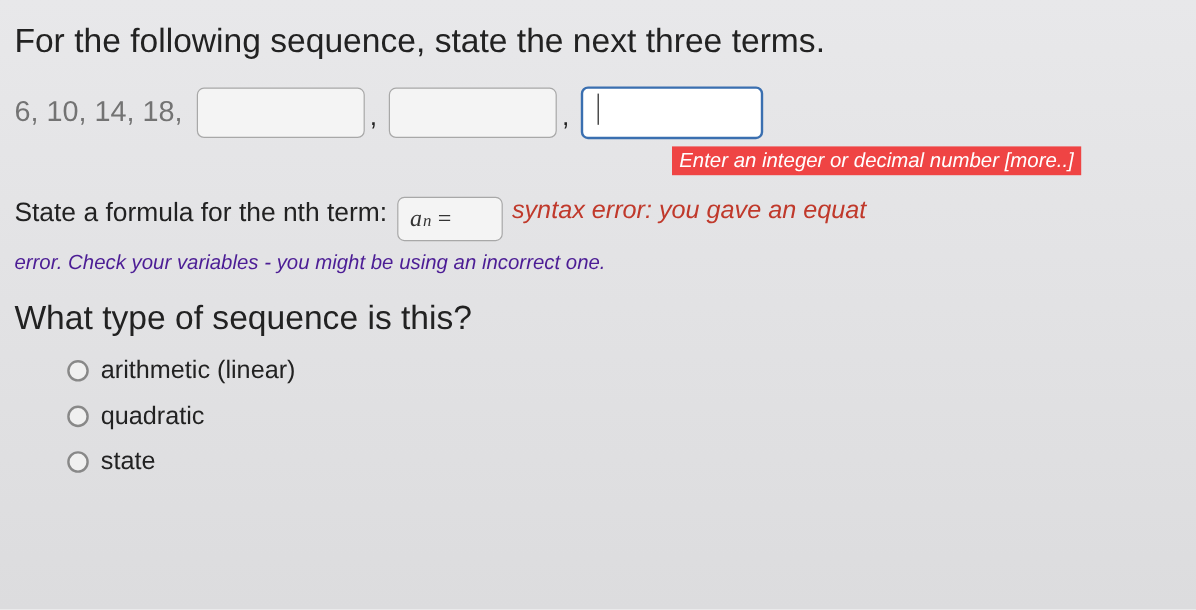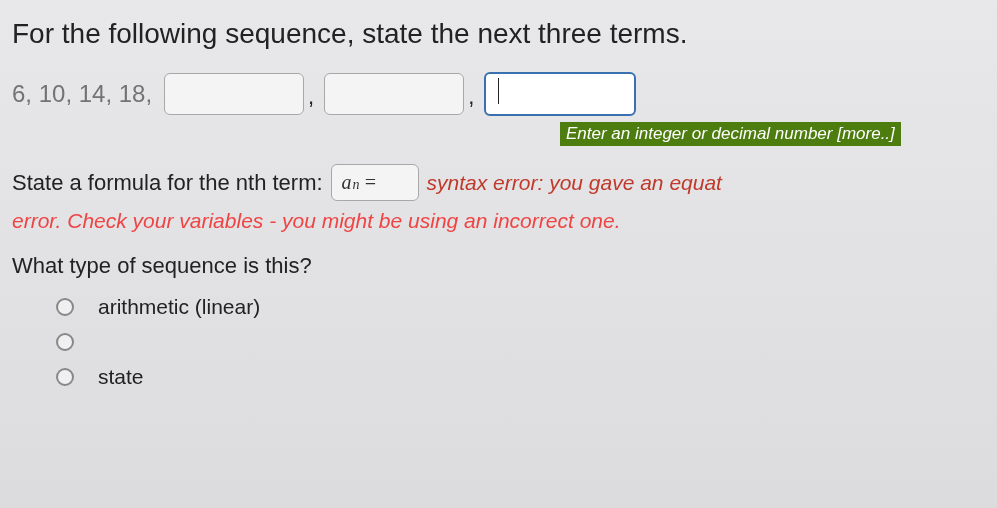--- a/index.html
+++ b/index.html
@@ -53,30 +53,30 @@
       align-self: flex-end;
       padding-bottom: 6px;
     }
     .hint-row {
       margin-top: 4px;
       margin-bottom: 18px;
       display: flex;
     }
     .hint-box {
       margin-left: 548px;
-      background: #4d7c0f;
+      background: #ef4444;
       color: #fff;
       font-size: 17px;
       padding: 2px 6px;
       font-style: italic;
       white-space: nowrap;
     }
     .formula-row {
       display: flex;
-      align-items: center;
+      align-items: flex-start;
       flex-wrap: wrap;
       gap: 8px;
       margin-bottom: 8px;
     }
     .formula-label {
       font-size: 22px;
       color: #222;
     }
     .formula-input-box {
       border: 1px solid #a8a8a8;
@@ -96,38 +96,38 @@
       vertical-align: sub;
       margin-left: 1px;
       margin-right: 4px;
     }
     .error-text {
       color: #c0392b;
       font-size: 21px;
       font-style: italic;
     }
     .error-continuation {
-      color: #ef4444;
-      font-size: 21px;
+      color: #4c1d95;
+      font-size: 17px;
       font-style: italic;
       margin-bottom: 20px;
       margin-top: 2px;
     }
     .type-question {
-      font-size: 22px;
+      font-size: 28px;
       color: #222;
       margin-bottom: 16px;
     }
     .radio-group {
       margin-left: 44px;
     }
     .radio-row {
       display: flex;
       align-items: center;
-      gap: 24px;
+      gap: 10px;
       margin-bottom: 14px;
       font-size: 21px;
       color: #222;
     }
     .radio-circle {
       width: 18px;
       height: 18px;
       border: 2px solid #888;
       border-radius: 50%;
       background: #f0f0f0;
@@ -174,18 +174,19 @@
 
 <div class="type-question">What type of sequence is this?</div>
 
 <div class="radio-group">
   <div class="radio-row">
     <span class="radio-circle"></span>
     <span>arithmetic (linear)</span>
   </div>
   <div class="radio-row">
     <span class="radio-circle"></span>
+    <span>quadratic</span>
   </div>
   <div class="radio-row">
     <span class="radio-circle"></span>
     <span>state</span>
   </div>
 </div>
 
 </body></html>

